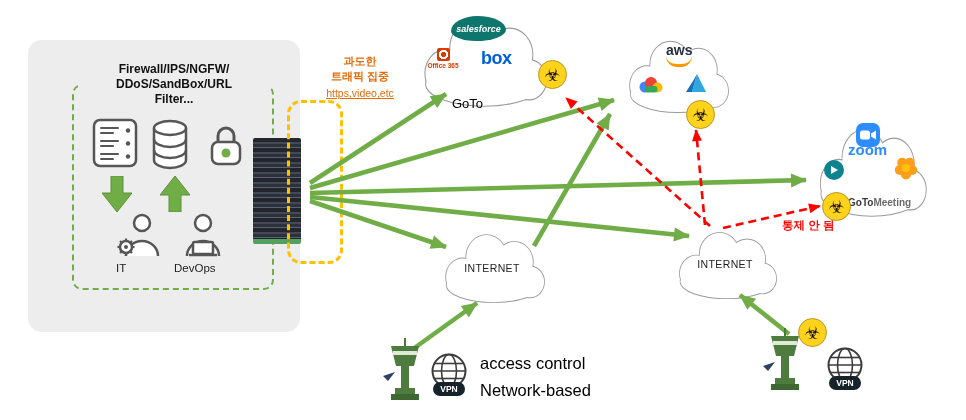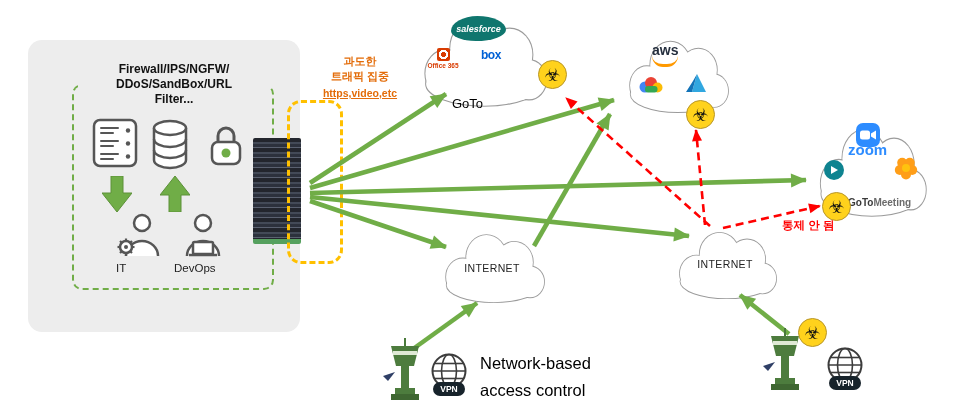--- a/index.html
+++ b/index.html
@@ -16,37 +16,37 @@
 
   
   .rack{left:253px;top:138px;width:48px;height:101px;z-index:3;border-radius:2px;
         background:repeating-linear-gradient(180deg,#23262d 0px,#23262d 4px,#434a57 4px,#434a57 6px,#2c313c 6px,#2c313c 9px,#5a6170 9px,#5a6170 10px);
         border-bottom:5px solid #55a05e;}
   .orange-box{left:287px;top:100px;width:50px;height:158px;border:3px dashed #ffc000;border-radius:14px;z-index:4;}
 
   
   .traffic-note{left:305px;top:54px;width:110px;text-align:center;z-index:5;}
   .traffic-note .k{font-size:11px;font-weight:bold;color:#e36c09;line-height:15px;}
-  .traffic-note .d{font-size:10.5px;font-weight:bold;color:#e36c09;text-decoration:underline;margin-top:3px;}
+  .traffic-note .d{font-size:10.5px;font-weight:normal;color:#e36c09;text-decoration:underline;margin-top:3px;}
 
   
   .cloud{z-index:5;}
   .cloud svg.shape{position:absolute;left:0;top:0;width:100%;height:100%;}
   .cloud-label{font-size:10.5px;letter-spacing:.4px;color:#222;text-align:center;position:absolute;left:0;right:0;}
   .saas-label{left:452px;top:96px;font-size:13px;color:#000;z-index:7;}
 
   
   .sf-blob{position:absolute;background:#0f766e;color:#fff;font-style:italic;font-weight:bold;font-size:9px;
            display:flex;align-items:center;justify-content:center;
            border-radius:48% 52% 55% 45%/60% 55% 45% 40%;}
   .office-wrap{position:absolute;width:44px;text-align:center;}
   .office-ico{width:13px;height:13px;margin:0 auto;border-radius:2px;
               background:radial-gradient(circle,#d83b01 0 2.5px,#fff 2.5px 4.5px,#d83b01 4.5px);}
   .office-txt{font-size:6.5px;font-weight:bold;color:#d83b01;margin-top:1px;}
-  .box-logo{position:absolute;font-weight:800;font-size:12px;color:#0061d5;letter-spacing:-.5px;}
+  .box-logo{position:absolute;font-weight:800;font-size:18px;color:#0061d5;letter-spacing:-.5px;}
   .aws-wrap{position:absolute;text-align:center;}
   .aws-txt{font-weight:bold;font-size:14px;color:#252f3e;line-height:13px;}
   .aws-smile{width:26px;height:8px;border-bottom:3px solid #ff9900;border-radius:0 0 13px 13px;margin:-1px auto 0;}
   .zoom-ico{position:absolute;width:24px;height:24px;border-radius:7px;background:#2d8cff;
             display:flex;align-items:center;justify-content:center;}
   .zoom-txt{position:absolute;font-weight:bold;font-size:15px;color:#2d8cff;}
   .goto-circle{position:absolute;width:20px;height:20px;border-radius:50%;background:#0e8390;
                display:flex;align-items:center;justify-content:center;}
   .gtm-txt{position:absolute;font-size:10px;font-weight:bold;color:#3a3a3a;margin-top:9px;}
   .gtm-txt .mt{color:#6b6b6b;}
@@ -239,21 +239,21 @@
   </div>
   <div class="abs saas-label">GoTo</div>
   <div class="bio" style="left:538px;top:60px;">
       <span>☣</span>
     </div>
 
   <div class="abs cloud" style="left:620px;top:30px;width:112px;height:84px;">
     <svg class="shape" viewBox="0 0 200 130" preserveAspectRatio="none">
         <use href="#cloudshape"></use>
       </svg>
-    <div class="aws-wrap" style="left:32px;top:14px;">
+    <div class="aws-wrap" style="left:46px;top:14px;">
       <div class="aws-txt">aws</div>
       <div class="aws-smile"></div>
     </div>
     <svg style="position:absolute;left:18px;top:46px;" width="26" height="18" viewBox="0 0 26 18">
       <circle cx="7" cy="11" r="5.5" fill="#4285f4"></circle>
         <circle cx="13" cy="7" r="6" fill="#ea4335"></circle>
       <circle cx="19.5" cy="11.5" r="5" fill="#fbbc05"></circle>
         <rect x="7" y="10" width="12.5" height="6.5" rx="3" fill="#34a853"></rect>
     </svg>
     <svg style="position:absolute;left:66px;top:44px;" width="20" height="18" viewBox="0 0 20 18">
@@ -317,22 +317,22 @@
         <use href="#towershape"></use>
       </svg>
   </div>
   <div class="abs" style="left:426px;top:352px;width:46px;height:50px;z-index:7;">
     <svg viewBox="0 0 46 38" width="46" height="38">
         <use href="#globeshape"></use>
       </svg>
     <div class="vpn-pill">VPN</div>
   </div>
   <div class="abs access-text">
+    <div>access control</div>
     <div>Network-based</div>
-    <div>access control</div>
   </div>
 
   <div class="abs" style="left:762px;top:326px;width:46px;height:66px;z-index:7;">
     <svg viewBox="0 0 46 66" width="46" height="66">
         <use href="#towershape"></use>
       </svg>
   </div>
   <div class="bio" style="left:798px;top:318px;">
       <span>☣</span>
     </div>

